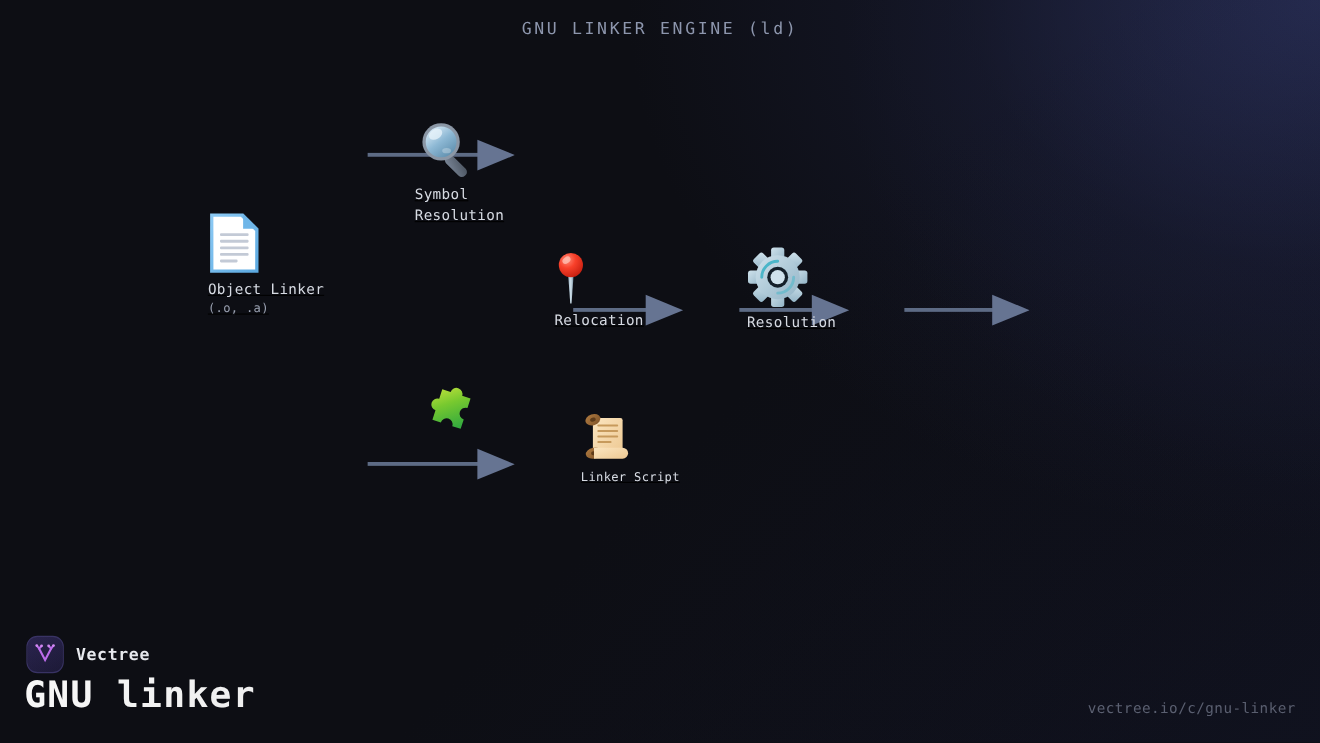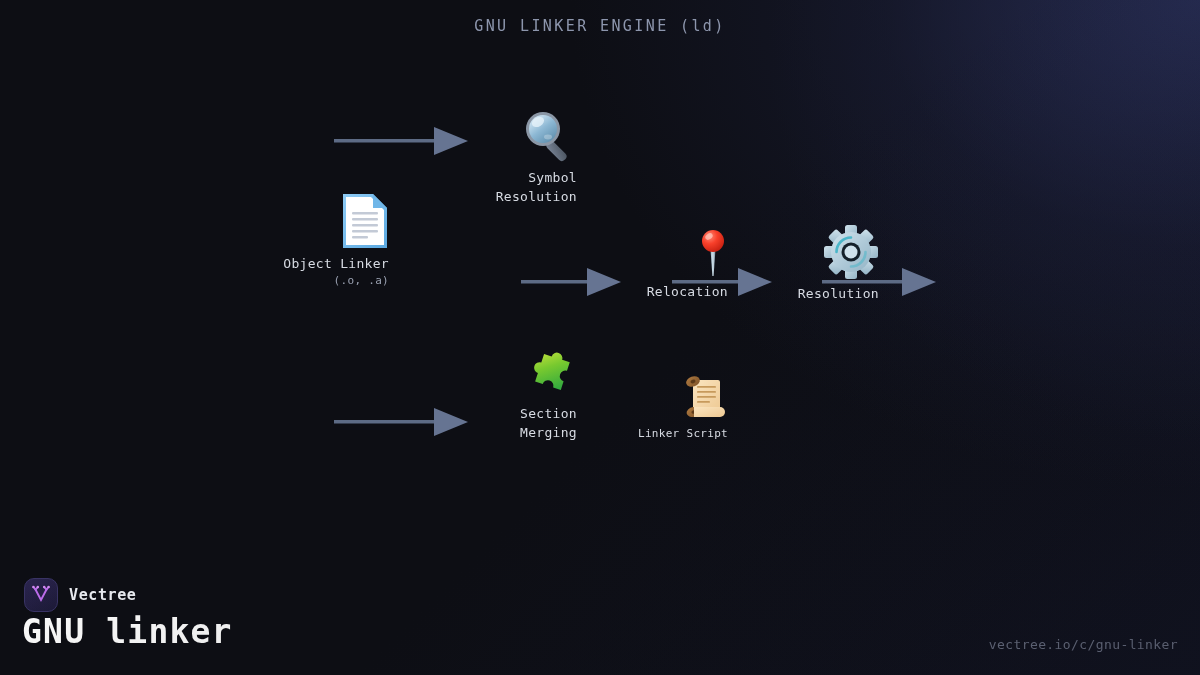--- a/index.html
+++ b/index.html
@@ -38,22 +38,23 @@
     text-align: center;
     font-size: 15px;
     letter-spacing: 2.4px;
     color: #8d96ad;
     white-space: pre;
   }
 
   
   .node {
     position: absolute;
-    text-align: right;
+    text-align: left;
     z-index: 5;
+    text-decoration: underline;
   }
   .node .icon-wrap {
     display: block;
     margin: 0 auto;
     line-height: 0;
   }
   .node .label {
     display: block;
     font-size: 13px;
     line-height: 19px;
@@ -206,21 +207,21 @@
         <circle cx="24" cy="23" r="17" fill="#8b97a6"></circle>
         <circle cx="24" cy="23" r="14" fill="url(#lensG)"></circle>
         <ellipse cx="19" cy="16" rx="6.5" ry="4.5" fill="#eaf4fb" opacity="0.75" transform="rotate(-30 19 16)"></ellipse>
         <ellipse cx="29" cy="31" rx="4" ry="2.4" fill="#ffffff" opacity="0.28"></ellipse>
       </svg>
     </span>
     <span class="label">Symbol
 Resolution</span>
   </div>
 
-  <div class="node" style="left:528px; top:228px; width:200px;">
+  <div class="node" style="left:504px; top:228px; width:200px;">
     <span class="icon-wrap">
       <svg width="30" height="50" viewBox="0 0 30 50">
         <defs>
           <radialGradient id="pinBall" cx="0.34" cy="0.28" r="0.78">
             <stop offset="0%" stop-color="#ff8a76"></stop>
             <stop offset="45%" stop-color="#f8402a"></stop>
             <stop offset="100%" stop-color="#c61f10"></stop>
           </radialGradient>
           <linearGradient id="needleG" x1="0" y1="0" x2="1" y2="0">
             <stop offset="0%" stop-color="#9fb7c8"></stop>
@@ -273,22 +274,20 @@
             <stop offset="0%" stop-color="#c6e23d"></stop>
             <stop offset="45%" stop-color="#78c92f"></stop>
             <stop offset="100%" stop-color="#35ab3e"></stop>
           </linearGradient>
         </defs>
         <g transform="rotate(18 29 29)">
           <path d="M20,14 h8 a5.5,5.5 0 1 1 11,0 h8 v9 a5.5,5.5 0 1 0 0,11 v9 h-8 a5.5,5.5 0 1 0 -11,0 h-8 v-9 a5.5,5.5 0 1 1 0,-11 z" fill="url(#puzzleG)"></path>
         </g>
       </svg>
     </span>
-    <span class="label">Section
-Merging</span>
   </div>
 
   <div class="node small" style="left:528px; top:374px; width:200px;">
     <span class="icon-wrap">
       <svg width="46" height="48" viewBox="0 0 46 48">
         <defs>
           <linearGradient id="paperG" x1="0" y1="0" x2="1" y2="1">
             <stop offset="0%" stop-color="#fbe5c0"></stop>
             <stop offset="100%" stop-color="#edc892"></stop>
           </linearGradient>

